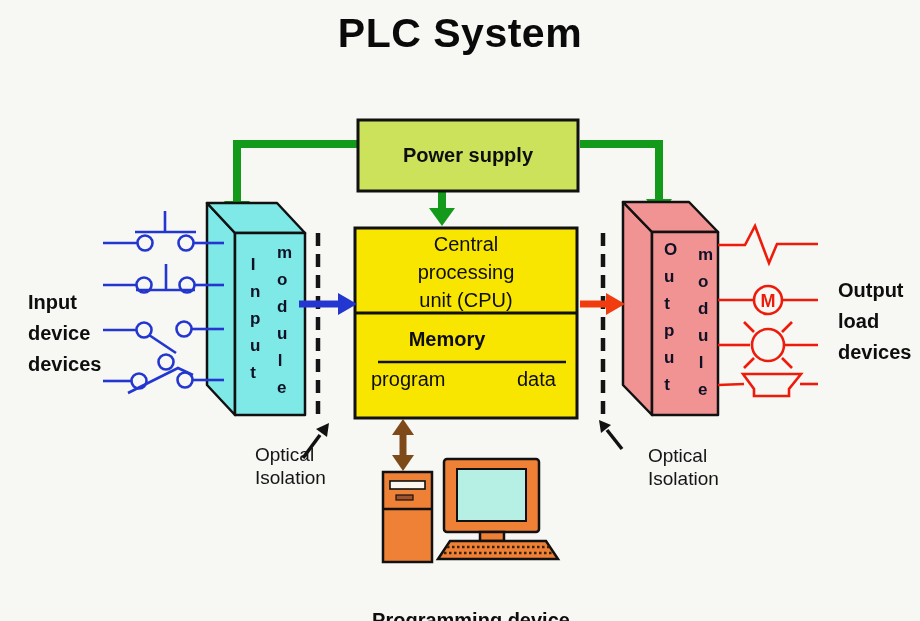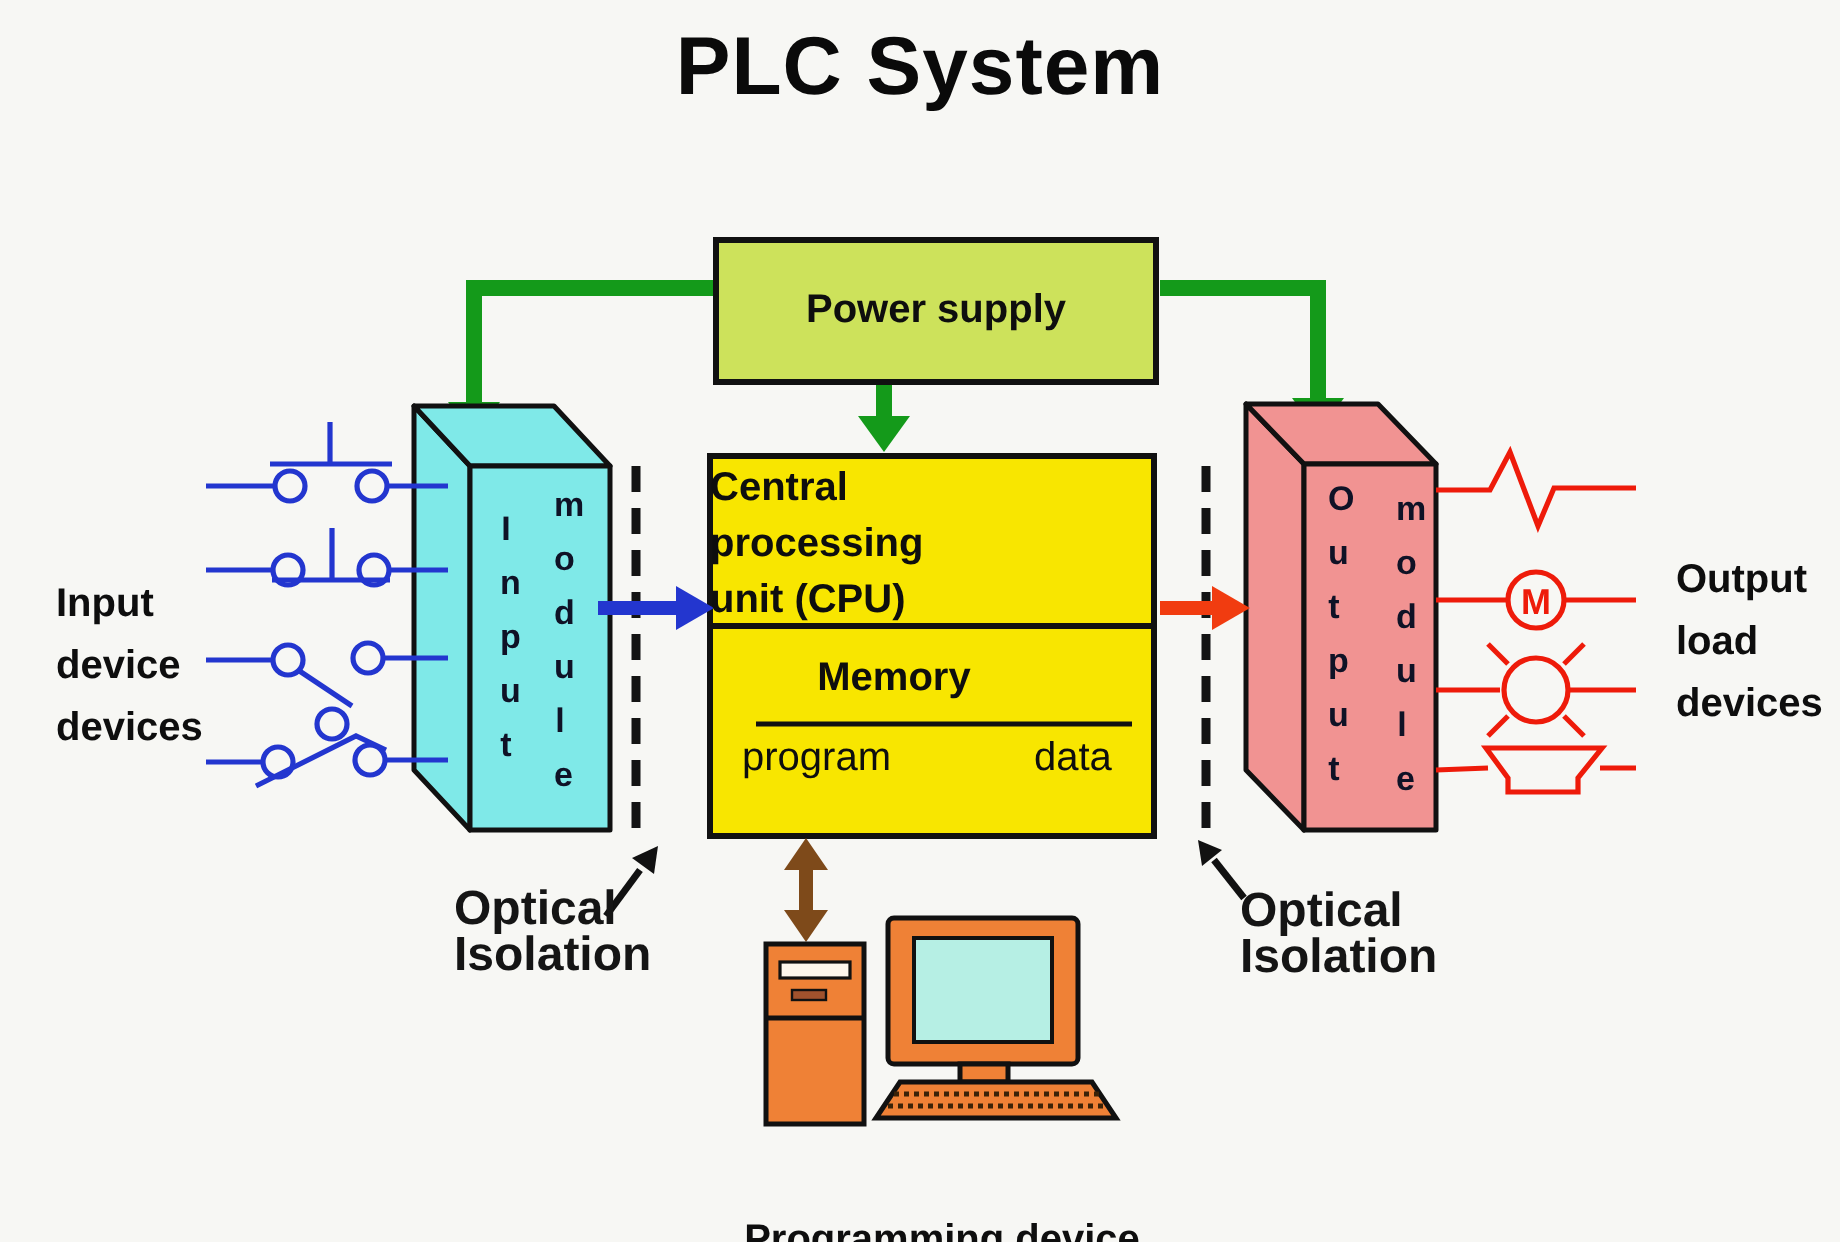--- a/index.html
+++ b/index.html
@@ -6,28 +6,28 @@
   .stage{
     position:relative;width:920px;height:621px;overflow:hidden;
     background:var(--background,#f7f7f4);
     font-family:"Liberation Sans", sans-serif;
     color:#0e0e0e;
   }
   .stage svg{position:absolute;left:0;top:0;}
   .lbl{position:absolute;white-space:nowrap;}
   .page-title{left:0;top:10px;width:920px;text-align:center;font-size:41px;font-weight:bold;letter-spacing:.5px;color:#0a0a0a;}
   .ps-label{left:358px;top:120px;width:220px;height:71px;display:flex;align-items:center;justify-content:center;font-size:20px;font-weight:bold;border-radius:28px;}
-  .cpu-top{left:355px;top:230px;width:222px;text-align:left;font-size:20px;font-weight:bold;line-height:28px;}
+  .cpu-top{left:355px;top:230px;width:222px;text-align:center;font-size:20px;font-weight:normal;line-height:28px;}
   .cpu-mem{left:355px;top:328px;width:184px;text-align:center;font-size:20px;font-weight:bold;}
   .cpu-prog{left:371px;top:368px;font-size:20px;font-weight:500;text-align:center;}
   .cpu-data{left:501px;top:368px;font-size:20px;font-weight:500;margin-left:16px;}
   .dev-lbl{font-size:20px;font-weight:bold;line-height:31px;}
   .in-dev{left:28px;top:287px;}
   .out-dev{left:838px;top:275px;}
-  .opt-lbl{font-size:24px;font-weight:700;line-height:23px;color:#151515;}
+  .opt-lbl{font-size:19px;font-weight:400;line-height:23px;color:#151515;margin-left:28px;}
   .opt-left{left:227px;top:443px;}
   .opt-right{left:620px;top:444px;}
   .prog-lbl{left:352px;top:569px;width:238px;text-align:center;font-size:20px;font-weight:bold;margin-top:40px;}
   .vword{position:absolute;width:6px;word-break:break-all;text-align:center;
          font-weight:bold;font-size:17px;line-height:27px;color:#0f1226;white-space:normal;}
   .vw-in1{left:250px;top:251px;}
   .vw-in2{left:277px;top:239px;}
   .vw-out1{left:664px;top:236px;}
   .vw-out2{left:698px;top:241px;}
   

